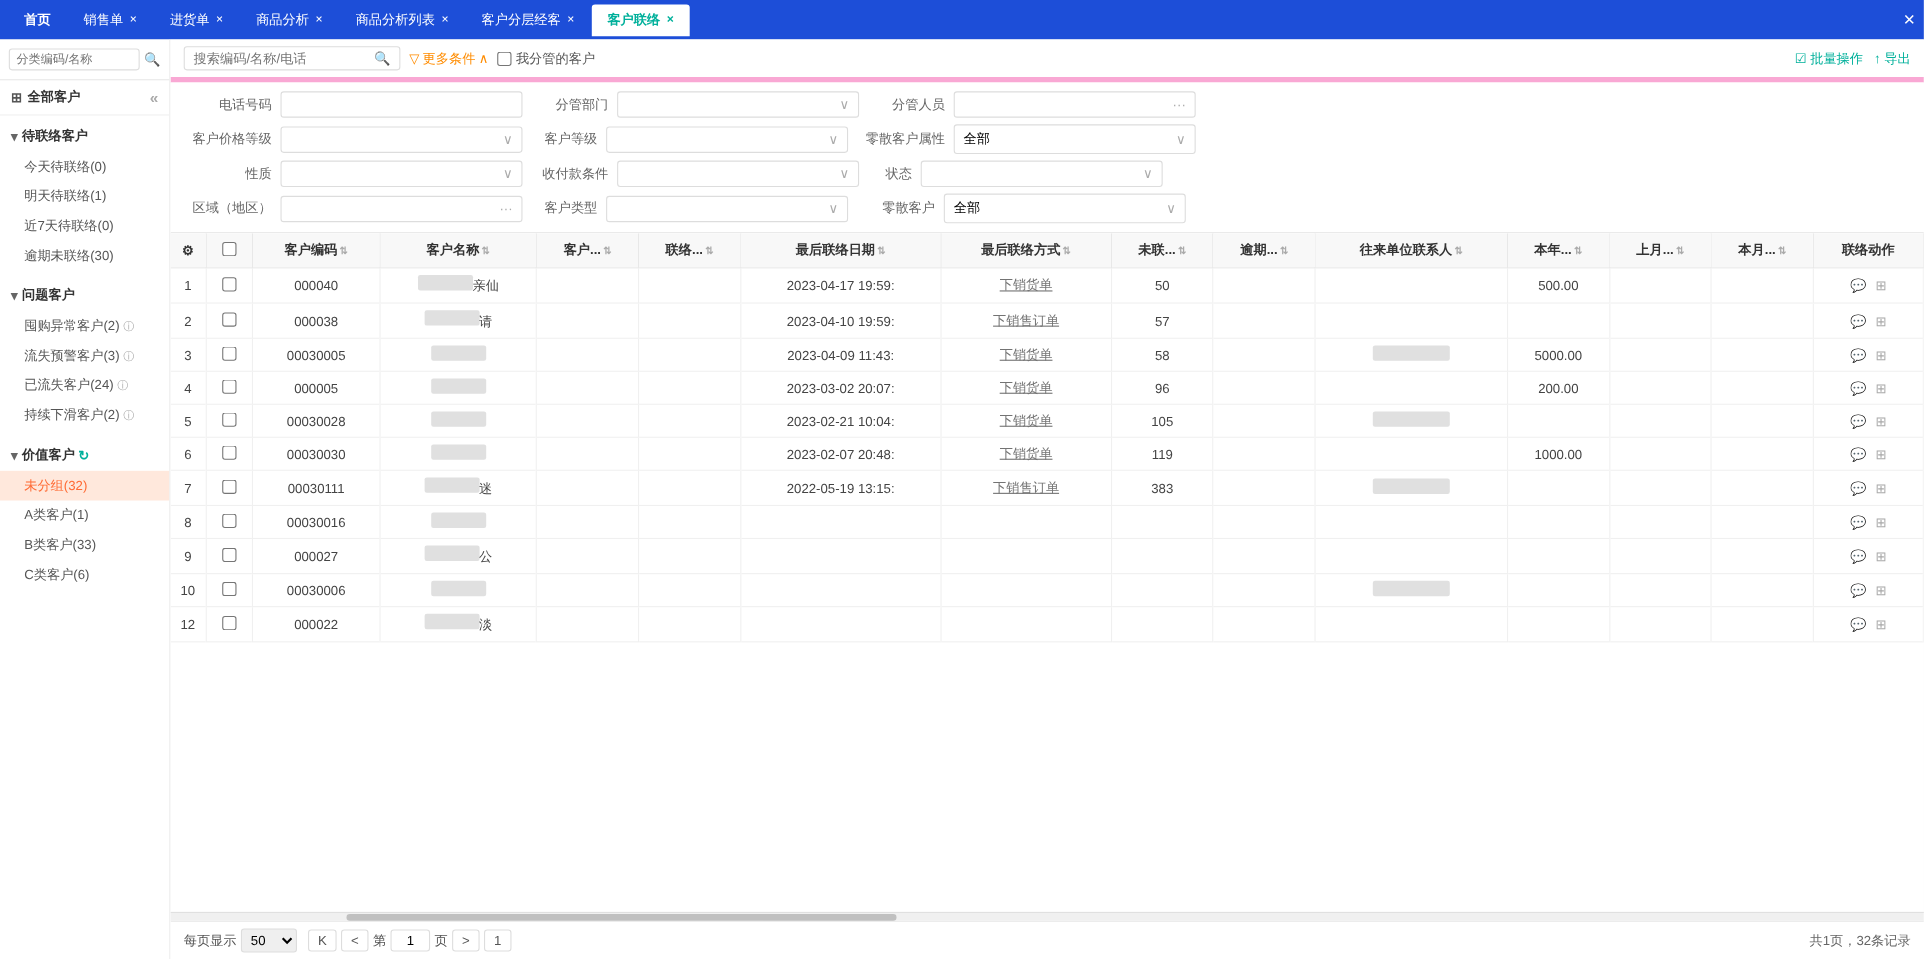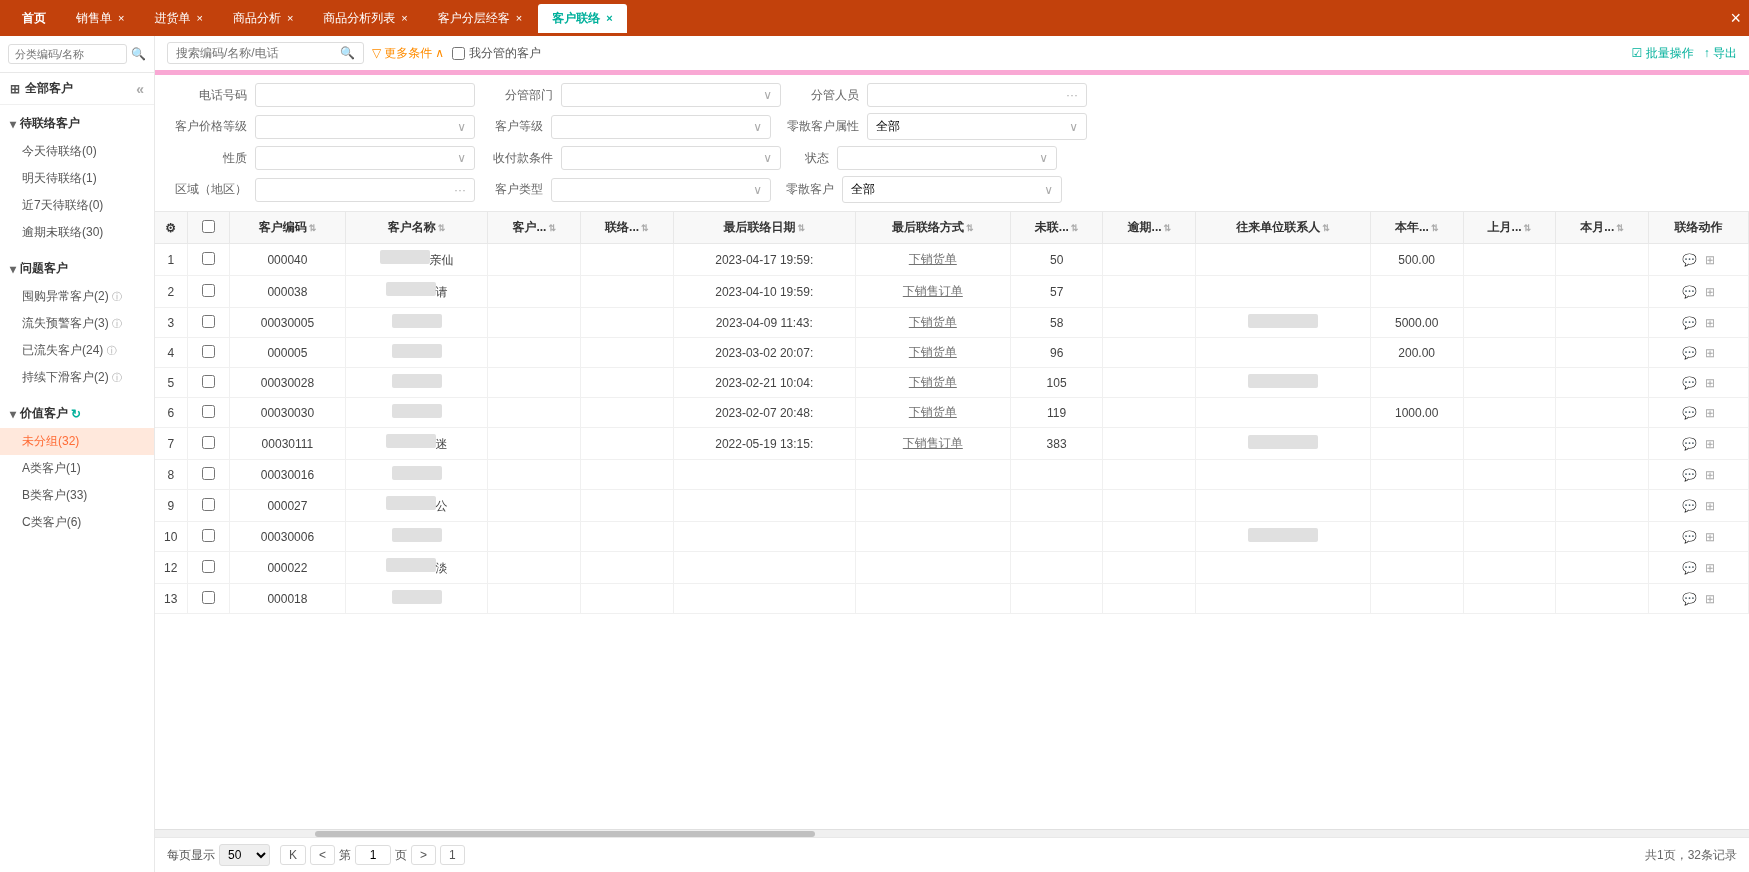--- a/index.html
+++ b/index.html
@@ -2,21 +2,21 @@
 <html><head>
   <meta charset="utf-8">
   <style>
     * { box-sizing: border-box; margin: 0; padding: 0; font-family: 'Microsoft YaHei', Arial, sans-serif; font-size: 12px; }
     body { background: #f5f5f5; overflow: hidden; }
 
     
     .top-nav {
       display: flex;
       align-items: center;
-      background: #c2410c;
+      background: #1d4ed8;
       height: 36px;
       padding: 0 8px;
       gap: 2px;
     }
     .top-nav .nav-item {
       padding: 6px 14px;
       color: #fff;
       cursor: pointer;
       border-radius: 3px 3px 0 0;
       white-space: nowrap;
@@ -495,21 +495,21 @@
             <span class="filter-label">区域（地区）</span>
             <div class="filter-select" style="min-width:140px;">
               <span class="placeholder"></span>
               <span style="color:#aaa;">···</span>
             </div>
             <span class="filter-label" style="width:60px;">客户类型</span>
             <div class="filter-select" style="min-width:180px;">
               <span class="placeholder"></span>
               <span class="arrow">∨</span>
             </div>
-            <span class="filter-label" style="width:55px;">零散客户</span>
+            <span class="filter-label" style="width:55px;margin-left:16px;">零散客户</span>
             <div class="filter-select" style="min-width:120px;">
               <span>全部</span>
               <span class="arrow">∨</span>
             </div>
           </div>
         </div>
       </div>
     </div>
 
     <div class="table-container">
@@ -776,42 +776,20 @@
                   <span>💬</span>
                   <span>⊞</span>
                 </div>
               </td>
             </tr>
             <tr>
               <td>12</td>
               <td><input type="checkbox" style=""></td>
               <td>000022</td>
               <td style="min-width: 80px;"><span class="blurred" style="min-width: 50px;"></span>淡</td>
-              <td></td>
-              <td></td>
-              <td></td>
-              <td></td>
-              <td></td>
-              <td></td>
-              <td></td>
-              <td></td>
-              <td></td>
-              <td></td>
-              <td>
-                <div class="action-icons">
-                  <span>💬</span>
-                  <span>⊞</span>
-                </div>
-              </td>
-            </tr>
-            <tr>
-              <td>13</td>
-              <td><input type="checkbox" style=""></td>
-              <td>000018</td>
-              <td style="min-width: 80px;"><span class="blurred" style="min-width: 50px;"></span></td>
               <td></td>
               <td></td>
               <td></td>
               <td></td>
               <td></td>
               <td></td>
               <td></td>
               <td></td>
               <td></td>
               <td></td>

